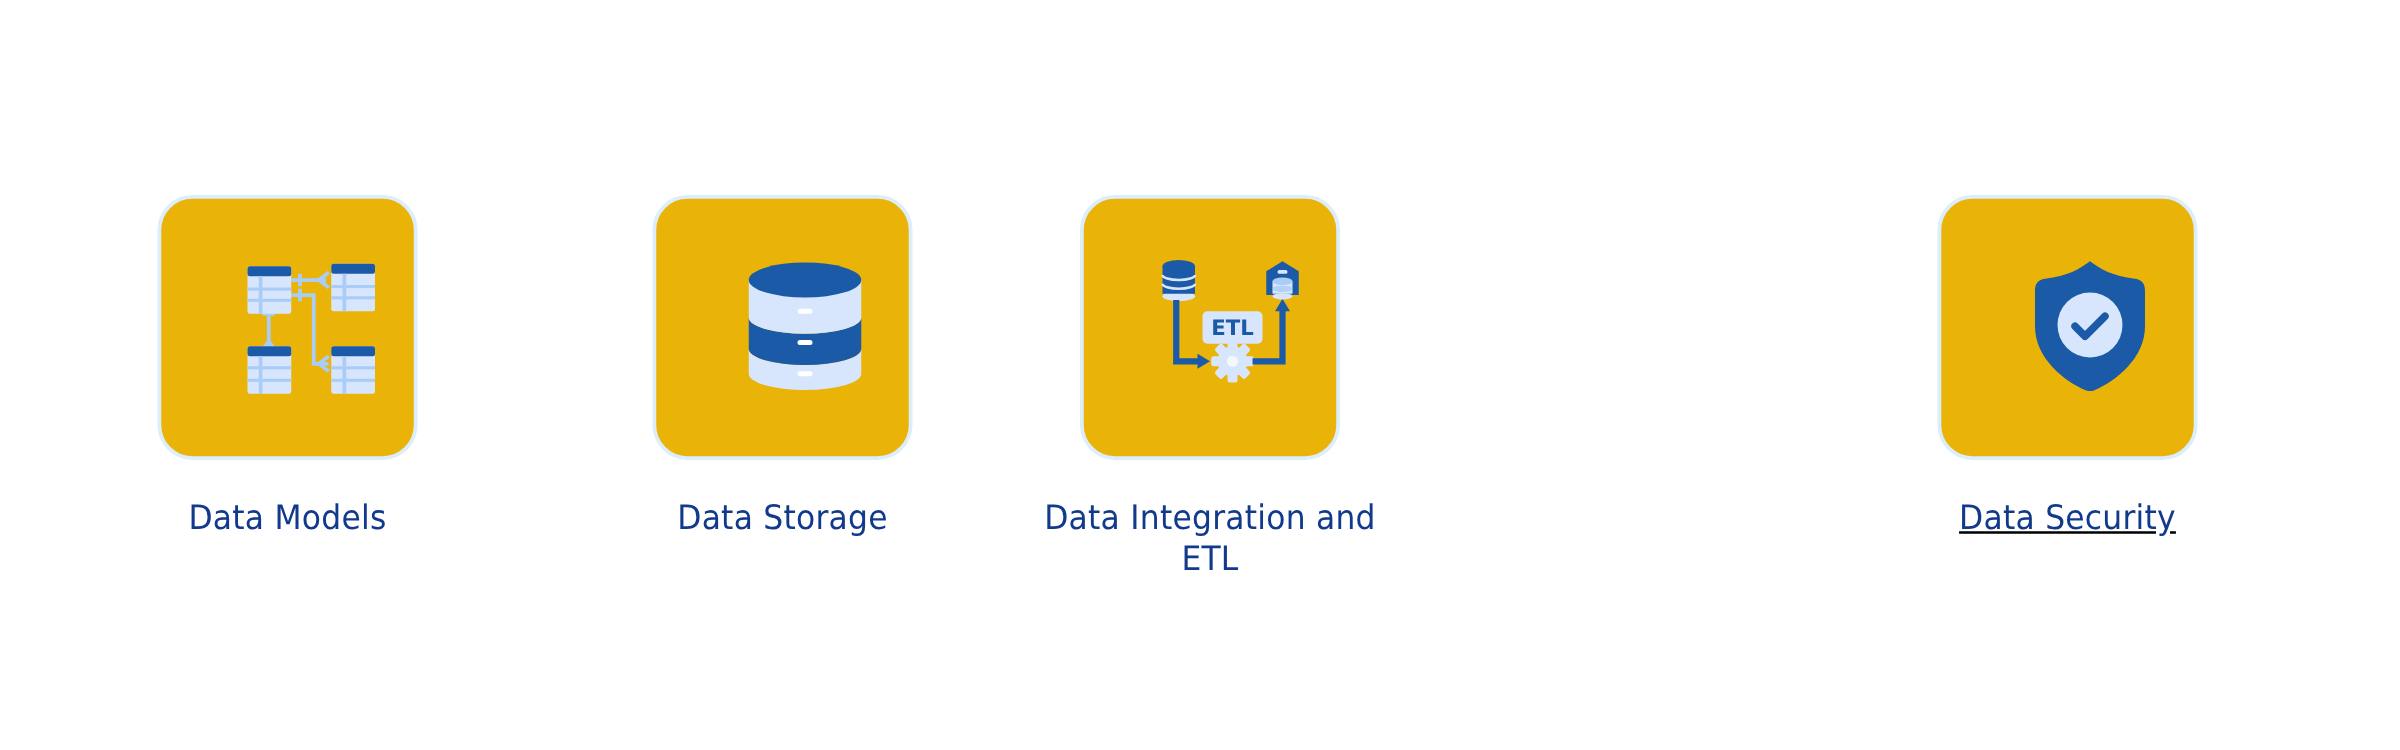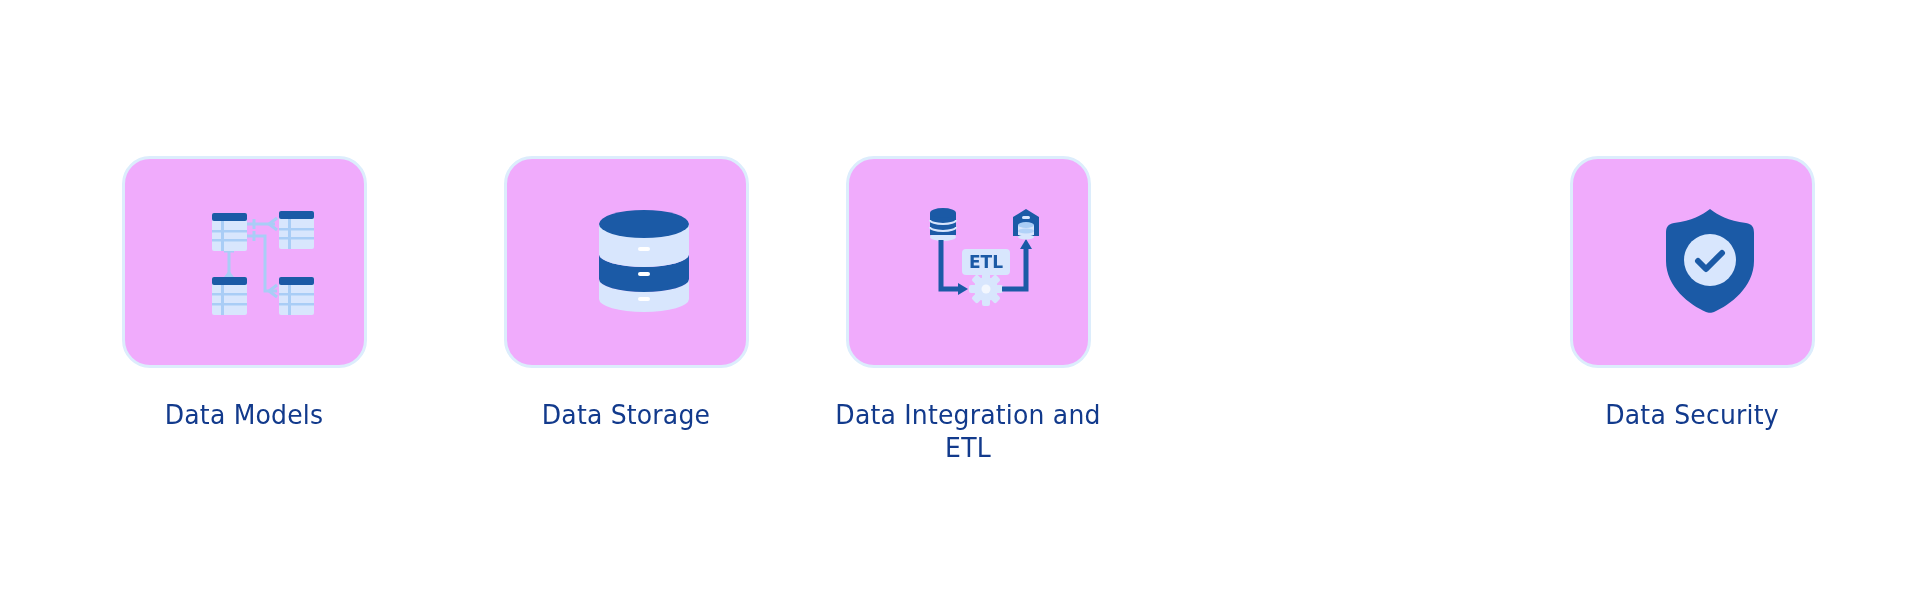--- a/index.html
+++ b/index.html
@@ -23,26 +23,26 @@
     }
     .item {
       position: absolute;
       top: 0;
       width: 300px;
       display: flex;
       flex-direction: column;
       align-items: center;
     }
     .card {
-      width: 245px;
+      width: 208px;
       height: 212px;
       box-sizing: border-box;
       border: 3px solid #dcedfc;
       border-radius: 28px;
-      background: #f0abfc;
+      background: #eab308;
       display: flex;
       align-items: center;
       justify-content: center;
       cursor: pointer;
       padding-left: 36px;
     }
     .card svg {
       display: block;
     }
     .label {
@@ -56,21 +56,21 @@
       font-family: "DejaVu Sans", "Liberation Sans", sans-serif;
       font-weight: normal;
       transform: scaleX(0.93);
     }
   </style>
 </head>
 <body>
 
 <div class="row">
 
-  <div class="item" style="left:94px;">
+  <div class="item" style="left:80px;">
     <div class="card">
       <svg width="110" height="110" viewBox="0 0 110 110">
 
         <g stroke="#a9cdf6" stroke-width="3" fill="none">
           <line x1="40" y1="17" x2="68" y2="17"></line>
           <line x1="62" y1="17" x2="70" y2="11"></line>
           <line x1="62" y1="17" x2="70" y2="23"></line>
           <line x1="47" y1="12" x2="47" y2="22"></line>
           <polyline points="40,29 58,29 58,84 70,84"></polyline>
           <line x1="62" y1="84" x2="70" y2="78"></line>
@@ -163,21 +163,21 @@
         <ellipse cx="98" cy="30" rx="8" ry="2.5" fill="#d8e6fd"></ellipse>
         <rect x="90" y="18" width="16" height="10" fill="#d8e6fd"></rect>
         <ellipse cx="98" cy="18" rx="8" ry="3" fill="#a9cdf6"></ellipse>
         <ellipse cx="98" cy="24" rx="8" ry="2.5" fill="#a9cdf6" opacity="0.8"></ellipse>
       </svg>
     </div>
     <div class="label">Data Integration and ETL</div>
   </div>
 
 
-  <div class="item" style="left:1542px;">
+  <div class="item" style="left:1504px;text-decoration:underline;">
     <div class="card">
       <svg width="96" height="110" viewBox="0 0 96 110">
         <path d="M48,2 C40,8 30,14 12,16 C6,17 4,20 4,26 L4,54 C4,80 28,98 44,105 C46,106 50,106 52,105 C68,98 92,80 92,54 L92,26 C92,20 90,17 84,16 C66,14 56,8 48,2 Z" fill="#1b5aa6"></path>
         <circle cx="48" cy="53" r="26" fill="#d8e6fd"></circle>
         <path d="M36,54 L44,62 L60,46" stroke="#1b5aa6" stroke-width="6" stroke-linecap="round" stroke-linejoin="round" fill="none"></path>
       </svg>
     </div>
     <div class="label">Data Security</div>
   </div>
 

